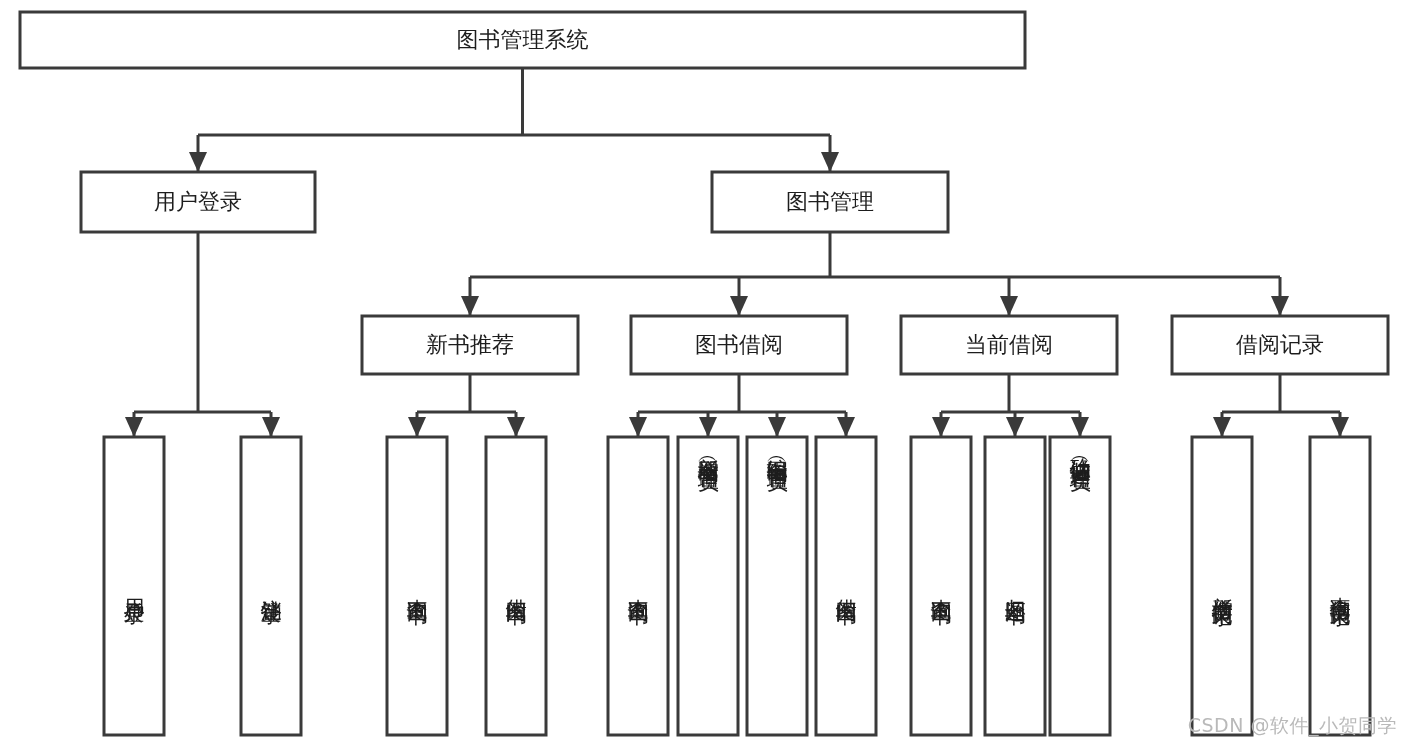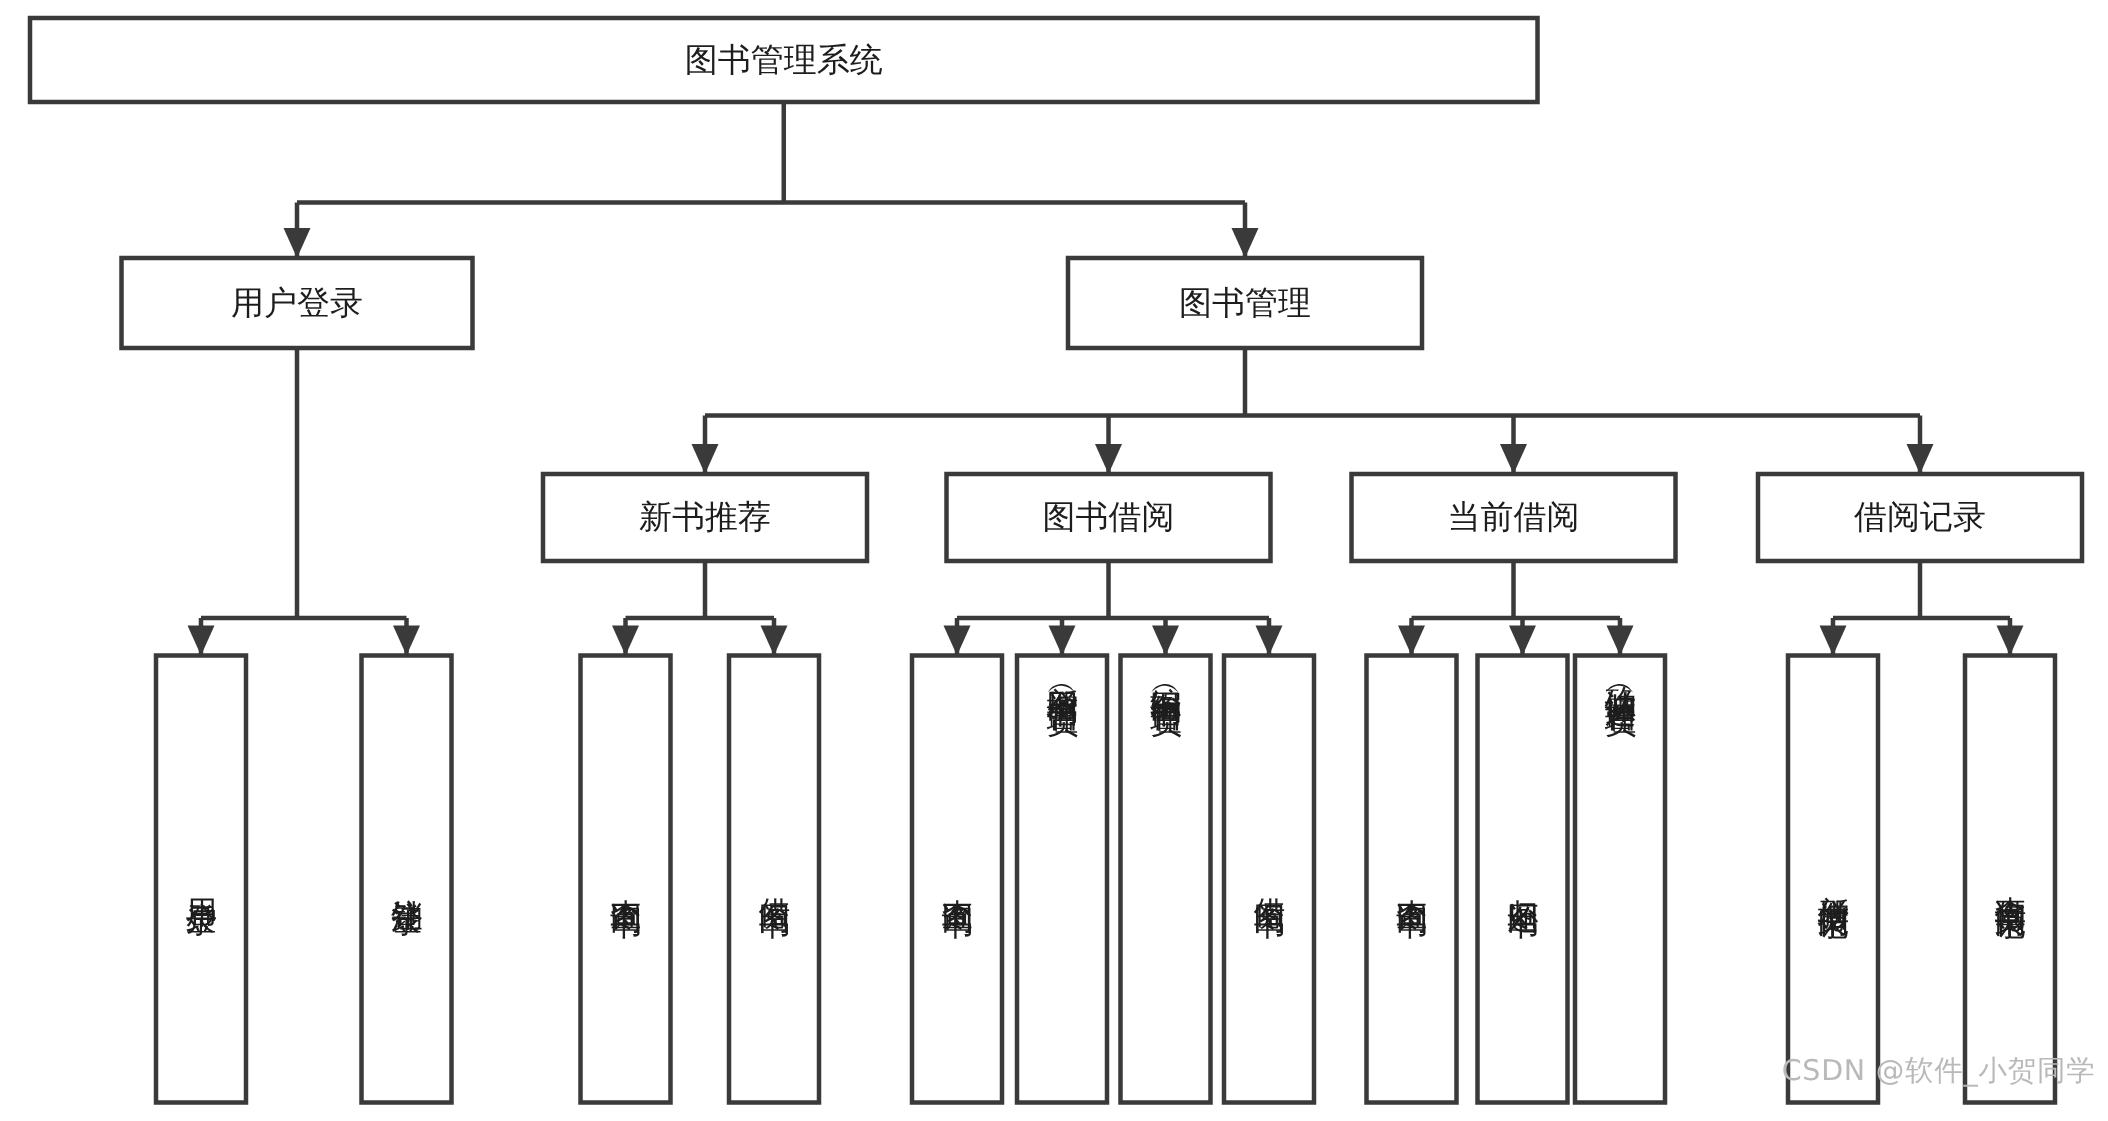--- a/index.html
+++ b/index.html
@@ -67,21 +67,21 @@
     justify-content: center;
     align-items: center;
     pointer-events: none;
   }
   .vlabel-wrap.align-top {
     align-items: flex-start;
   }
   .watermark {
     position: absolute;
     right: 8px;
-    bottom: 16px;
+    bottom: 4px;
     font-family: "DejaVu Sans", "Liberation Sans", sans-serif;
     font-size: 19px;
     color: #b9b9b9;
     white-space: nowrap;
     letter-spacing: 0.5px;
   }
 </style>
 </head>
 <body>
 

